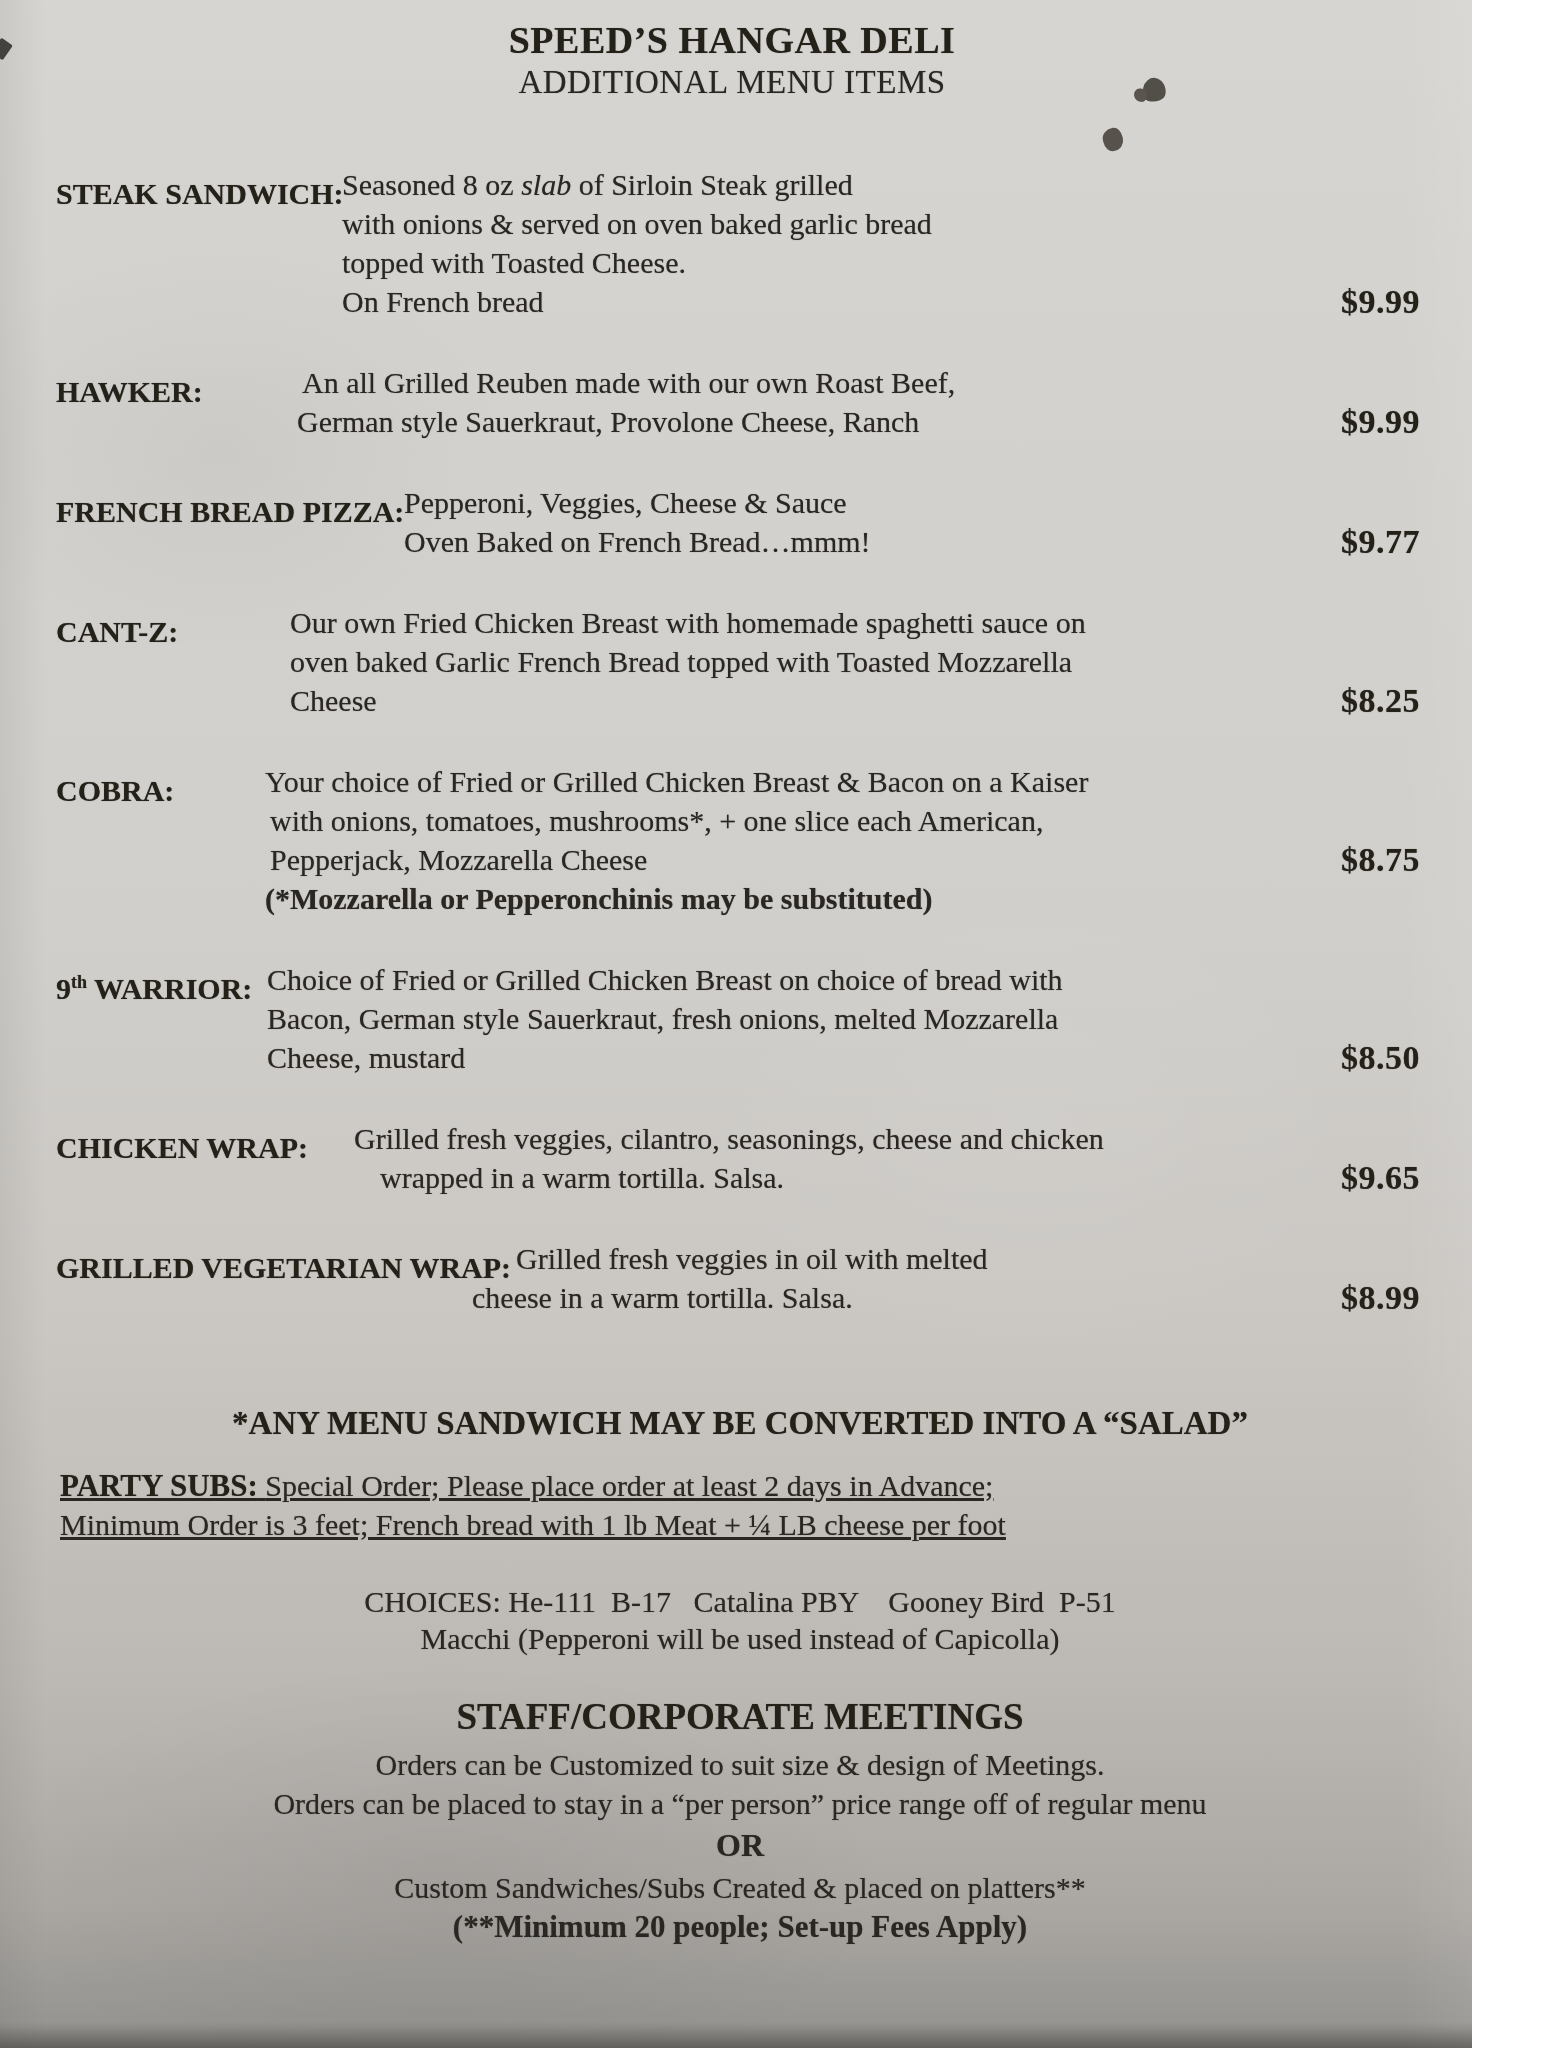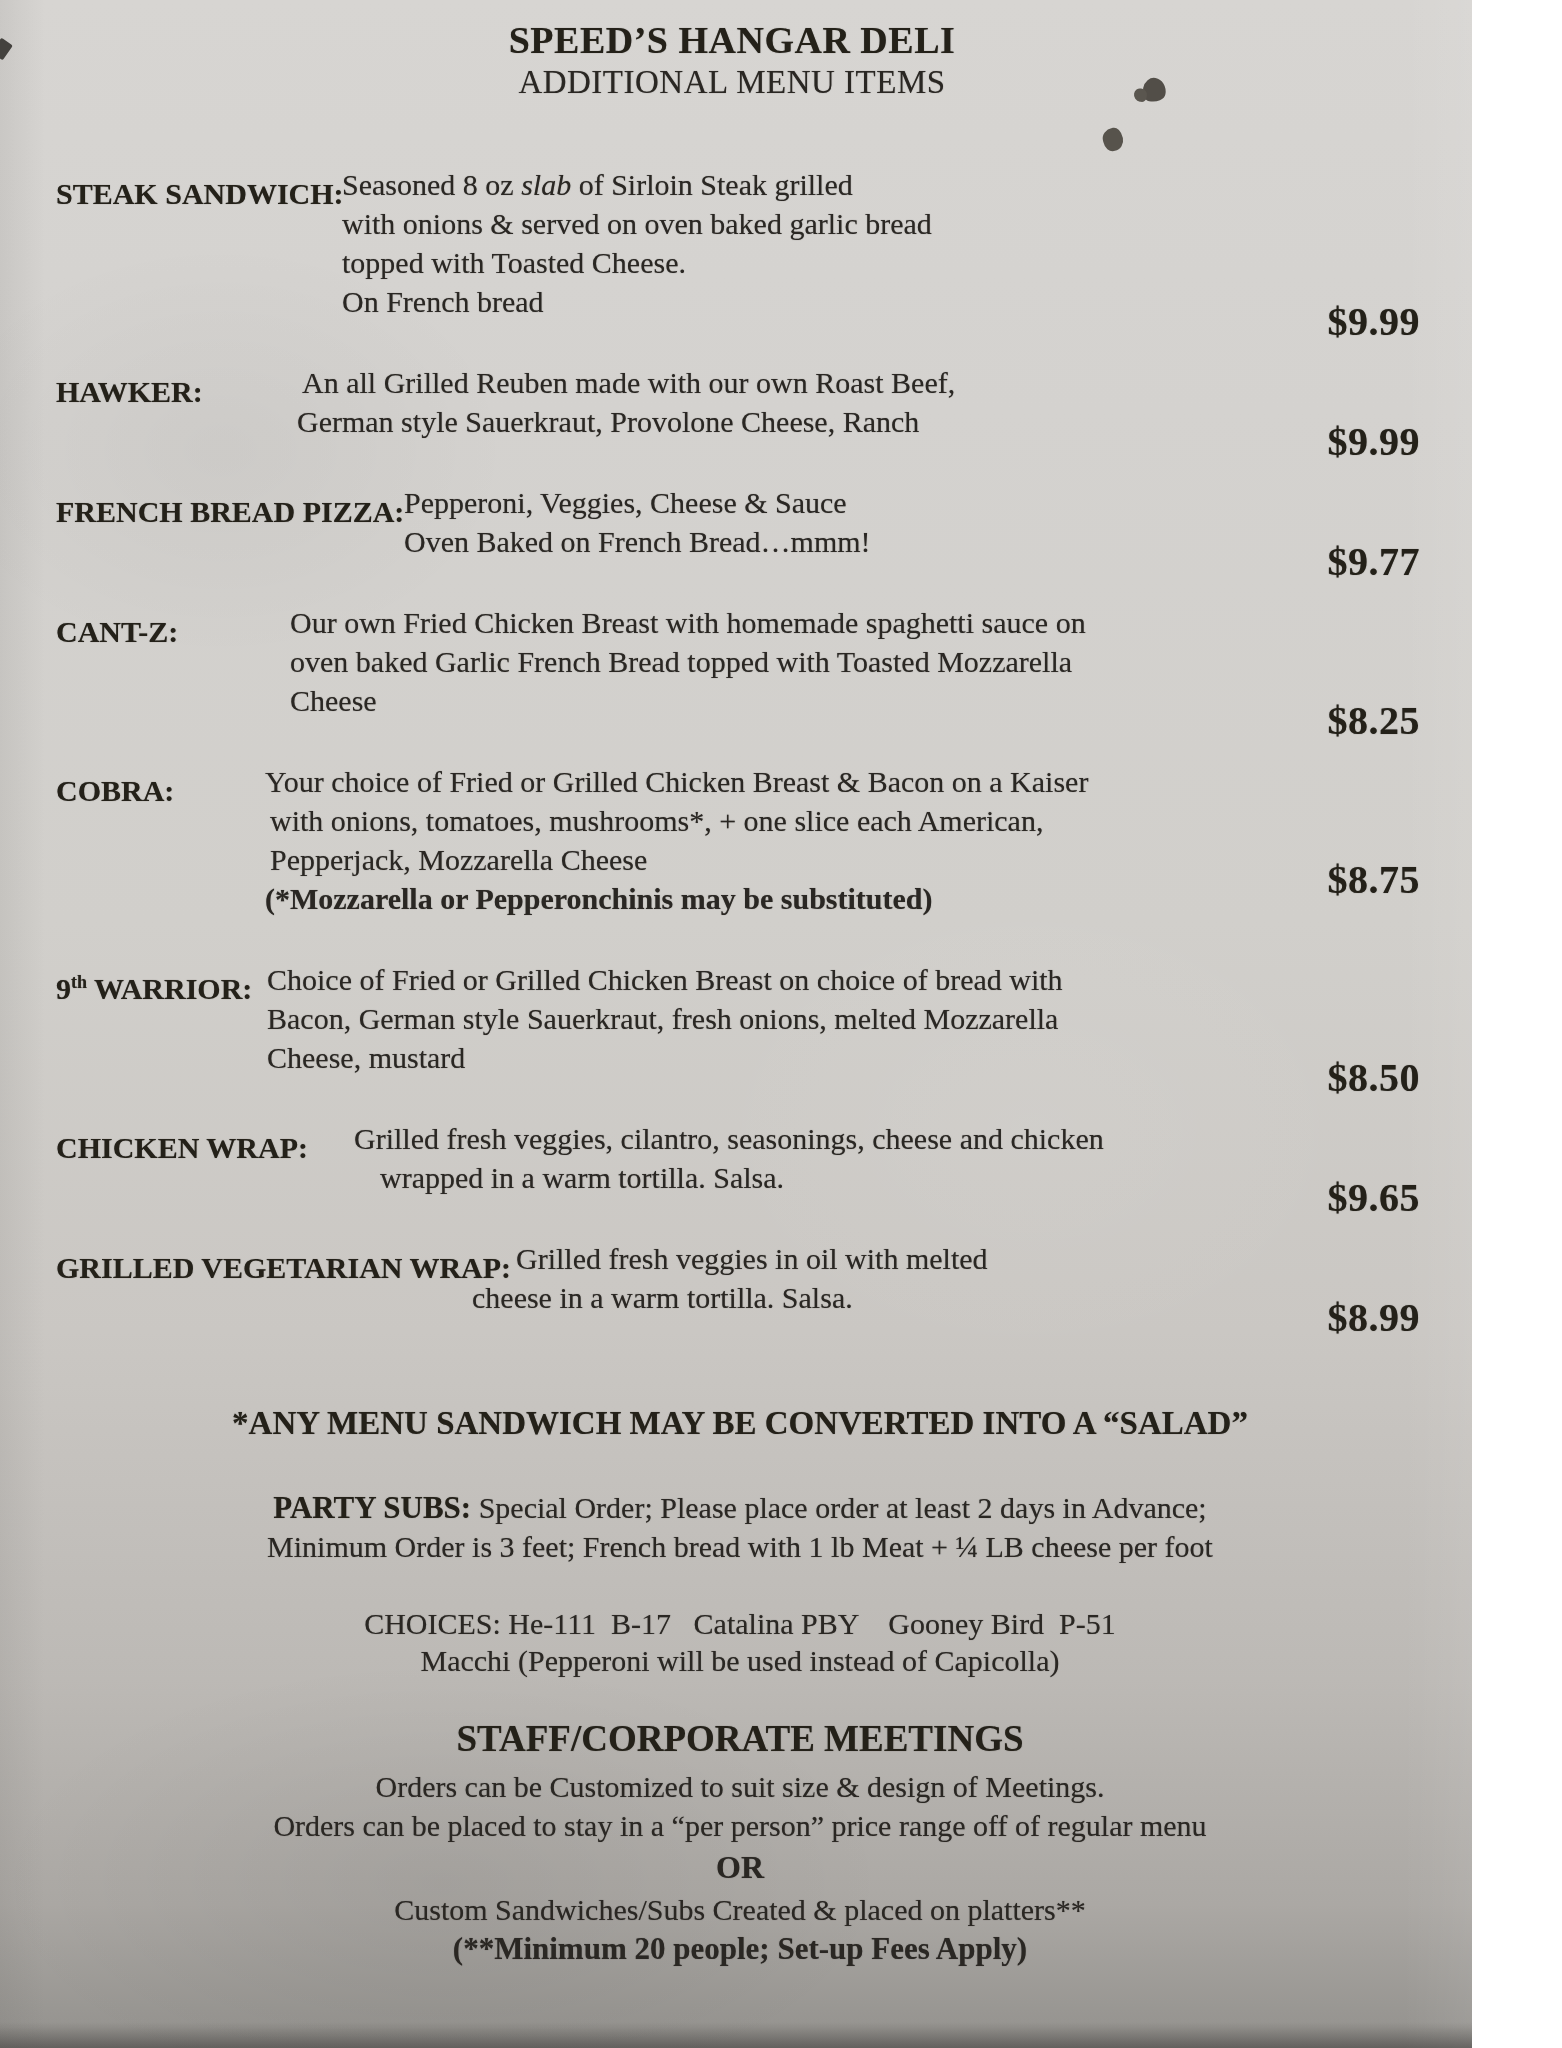--- a/index.html
+++ b/index.html
@@ -27,21 +27,21 @@
 
   
   .items { margin-top:64px; }
   .menu-item { position:relative; margin-bottom:42px; font-size:30px; line-height:39px; }
   .item-line { position:relative; }
   .item-line.first { position:relative; }
   .item-label { position:absolute; left:12px; top:0; white-space:nowrap; font-weight:700; font-size:30px; color:#242119;margin-top:9px; }
   .item-line.first .line-text { display:block; }
   .item-line.note { font-weight:700; }
   sup { font-size:0.6em; vertical-align:super; line-height:0; }
-  .price { position:absolute; right:0; top:0; font-weight:700; font-size:40px; letter-spacing:0.5px; color:#242119;margin-top:20px; }
+  .price { position:absolute; right:0; top:0; font-weight:700; font-size:34px; letter-spacing:0.5px; color:#242119; }
 
   .menu-item:nth-child(1) .first .line-text { padding-left:298px;margin-top:21px; }
   .menu-item:nth-child(1) .cont            { padding-left:298px; }
   .menu-item:nth-child(2) .first .line-text { padding-left:258px; }
   .menu-item:nth-child(2) .cont            { padding-left:253px; }
   .menu-item:nth-child(3) .first .line-text { padding-left:360px; }
   .menu-item:nth-child(3) .cont            { padding-left:360px; }
   .menu-item:nth-child(4) .first .line-text { padding-left:246px; }
   .menu-item:nth-child(4) .cont            { padding-left:246px; }
   .menu-item:nth-child(5) .first .line-text { padding-left:221px; }
@@ -50,21 +50,21 @@
   .menu-item:nth-child(6) .first .line-text { padding-left:223px; }
   .menu-item:nth-child(6) .cont            { padding-left:223px; }
   .menu-item:nth-child(7) .first .line-text { padding-left:310px; }
   .menu-item:nth-child(7) .cont            { padding-left:336px; }
   .menu-item:nth-child(8) .first .line-text { padding-left:472px; }
   .menu-item:nth-child(8) .cont            { padding-left:428px; }
 
   
   .footer { padding-left:16px; }
   .salad-note { margin-top:88px; text-align:center; font-weight:700; font-size:33px; color:#242119; }
-  .party-subs { margin-top:46px; text-align:center; font-size:30px; line-height:39px; }
+  .party-subs { margin-top:24px; text-align:left; font-size:30px; line-height:39px;text-decoration:underline; }
   .ps-label { font-weight:700; font-size:31px; color:#242119; }
   .choices { margin-top:39px; text-align:center; font-size:30px; line-height:37px; }
   .choices .pre { white-space:pre; }
   .meetings { margin-top:40px; text-align:center; font-size:30px; line-height:39px; }
   .meetings-heading { font-size:37px; font-weight:700; margin-bottom:9px; color:#242119; }
   .m-or { font-weight:700; font-size:32px; margin:3px 0; }
   .m-line.bold { font-weight:700; font-size:31px; }
 
   
   .speck { position:absolute; background:#524e48; }

